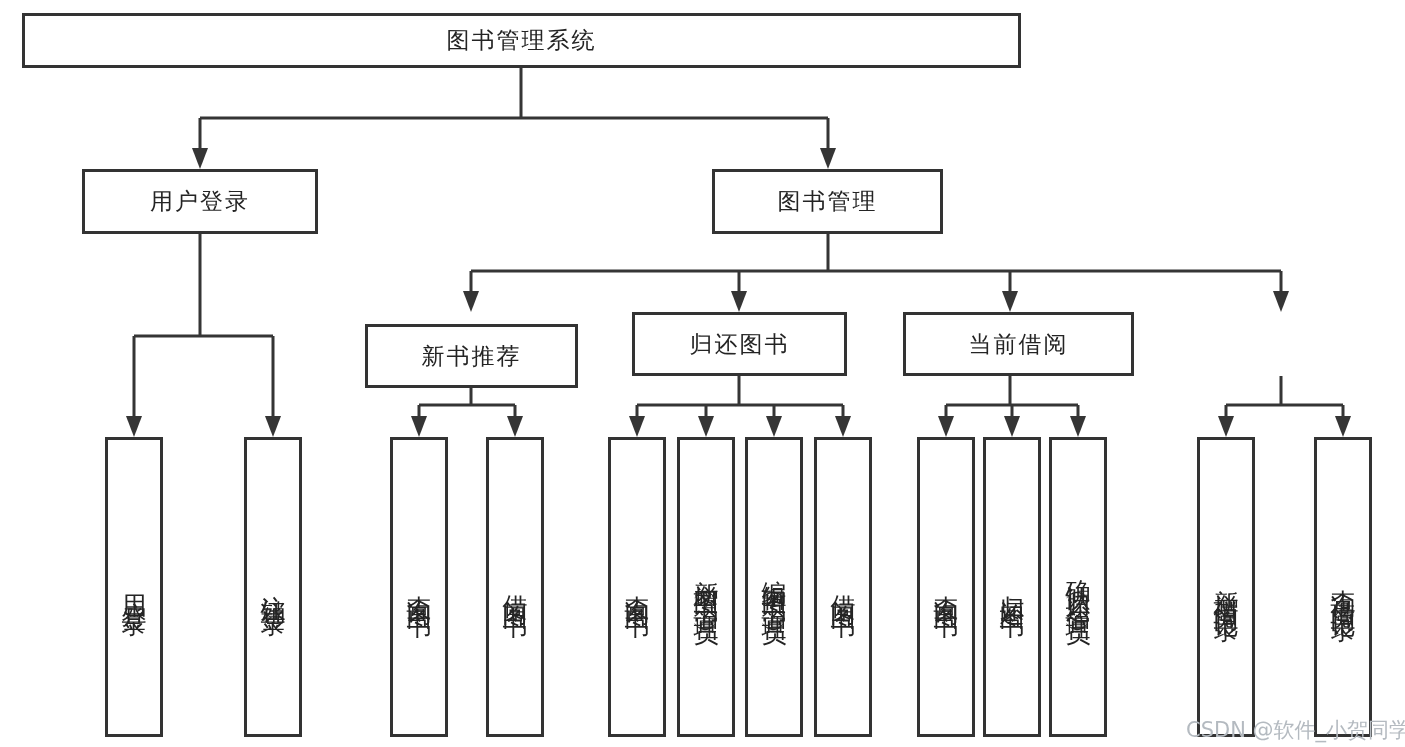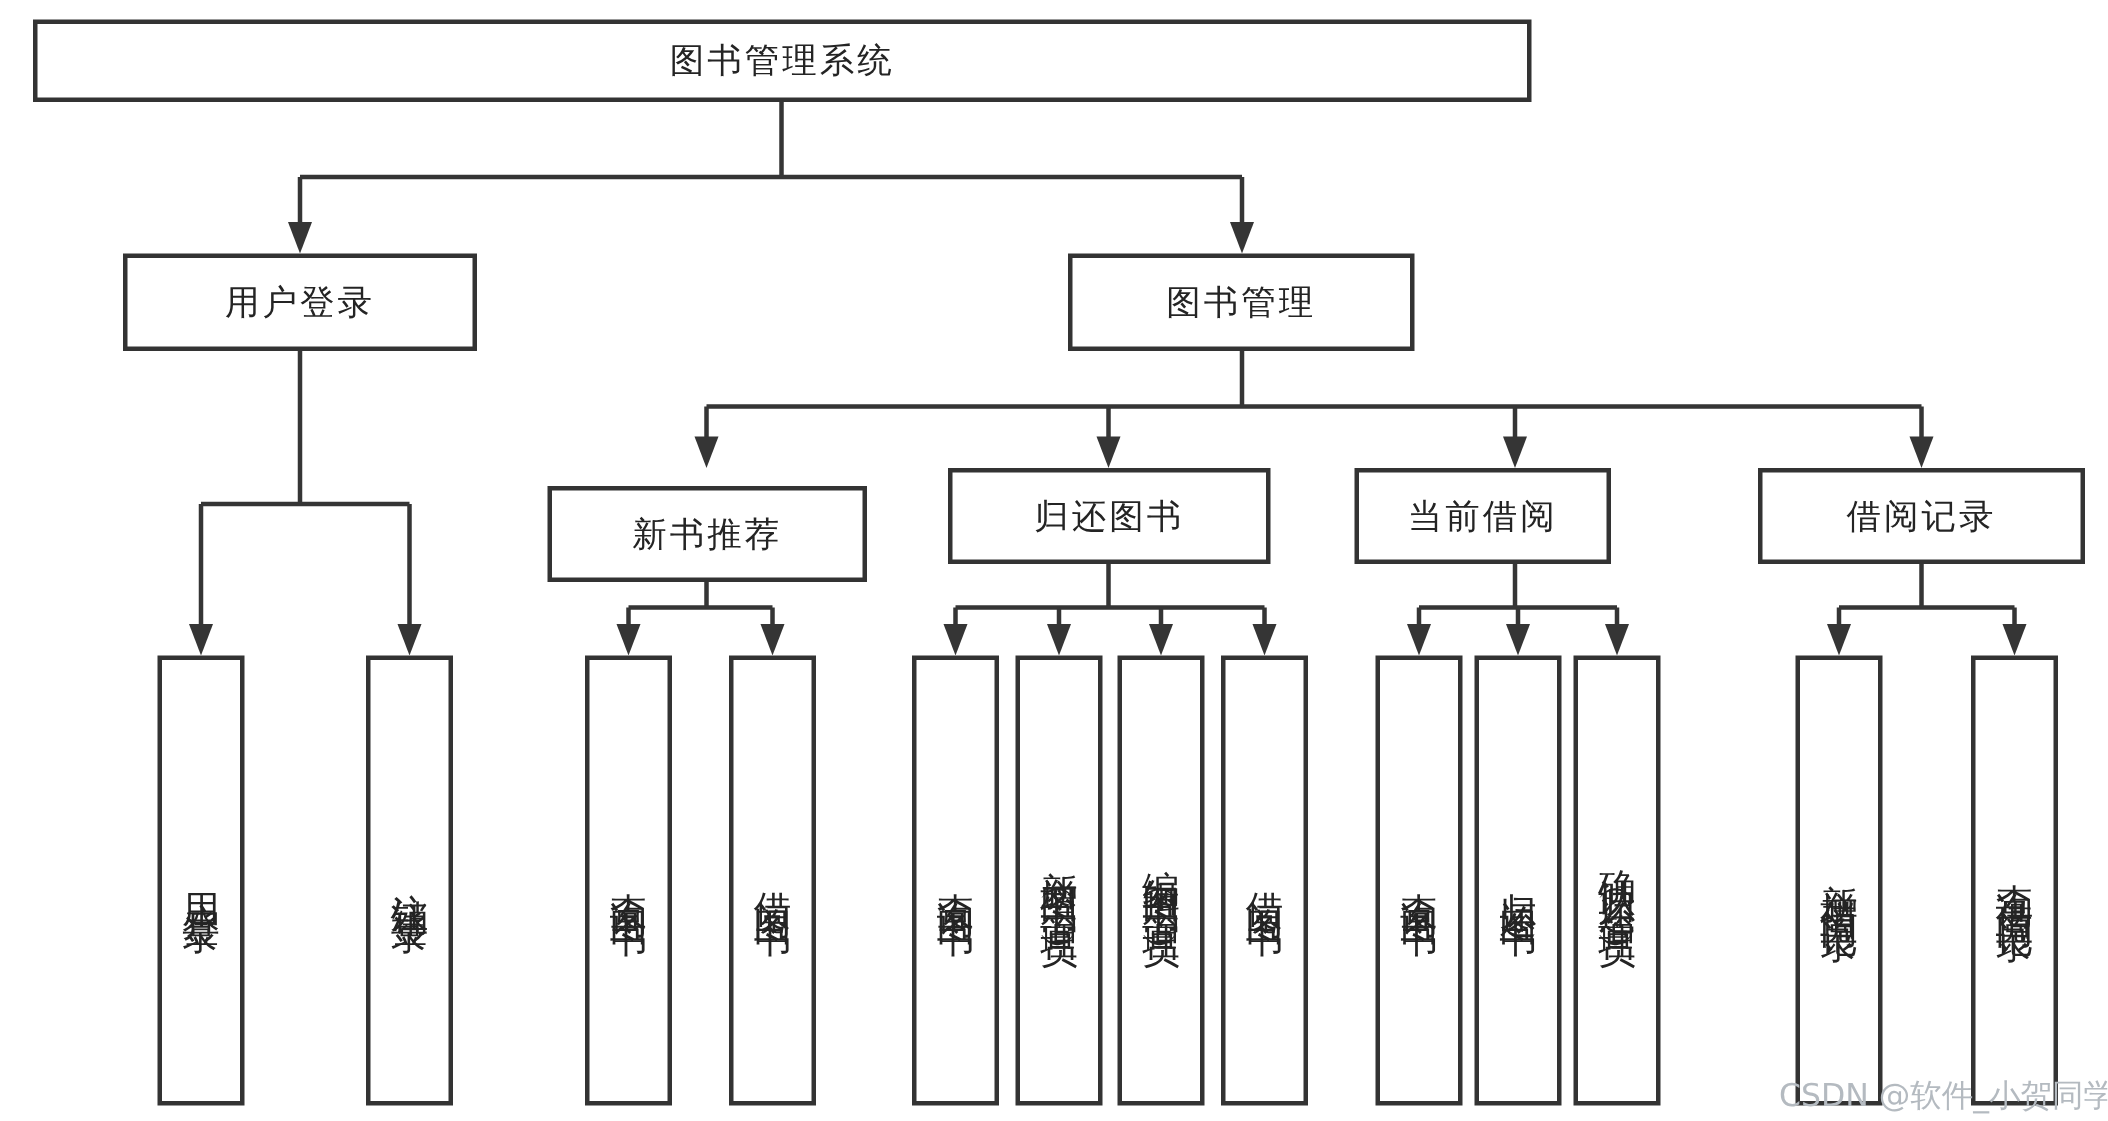--- a/index.html
+++ b/index.html
@@ -68,21 +68,21 @@
     line-height: 1;
     color: #242424;
     white-space: nowrap;
   }
   
   #n-root    { left: 22px;  top: 13px;  width: 999px; height: 55px; }
   #n-login   { left: 82px;  top: 169px; width: 236px; height: 65px; }
   #n-mgmt    { left: 712px; top: 169px; width: 231px; height: 65px; align-items: center; }
   #n-rec     { left: 365px; top: 312px; width: 213px; height: 64px; margin-top: 12px; }
   #n-borrow  { left: 632px; top: 312px; width: 215px; height: 64px; }
-  #n-current { left: 903px; top: 312px; width: 171px; height: 64px; }
+  #n-current { left: 903px; top: 312px; width: 231px; height: 64px; }
   #n-records { left: 1172px;top: 312px; width: 218px; height: 64px; }
   
   #n-login-user     { left: 105px; }
   #n-login-logout   { left: 244px; }
   #n-rec-query      { left: 390px; }
   #n-rec-borrow     { left: 486px; }
   #n-borrow-query   { left: 608px; }
   #n-borrow-add     { left: 677px; }
   #n-borrow-edit    { left: 745px; }
   #n-borrow-borrow  { left: 814px; }
@@ -164,23 +164,20 @@
 
   <div class="node" id="n-rec">
     <span class="label">新书推荐</span>
   </div>
   <div class="node" id="n-borrow">
     <span class="label">归还图书</span>
   </div>
   <div class="node" id="n-current">
     <span class="label">当前借阅</span>
   </div>
-  <div class="node" id="n-records">
-    <span class="label">借阅记录</span>
-  </div>
 
   <div class="leaf" id="n-login-user">
     <span class="vlabel">用户登录</span>
   </div>
   <div class="leaf" id="n-login-logout">
     <span class="vlabel">注销登录</span>
   </div>
 
   <div class="leaf" id="n-rec-query">
     <span class="vlabel">查询图书</span>

